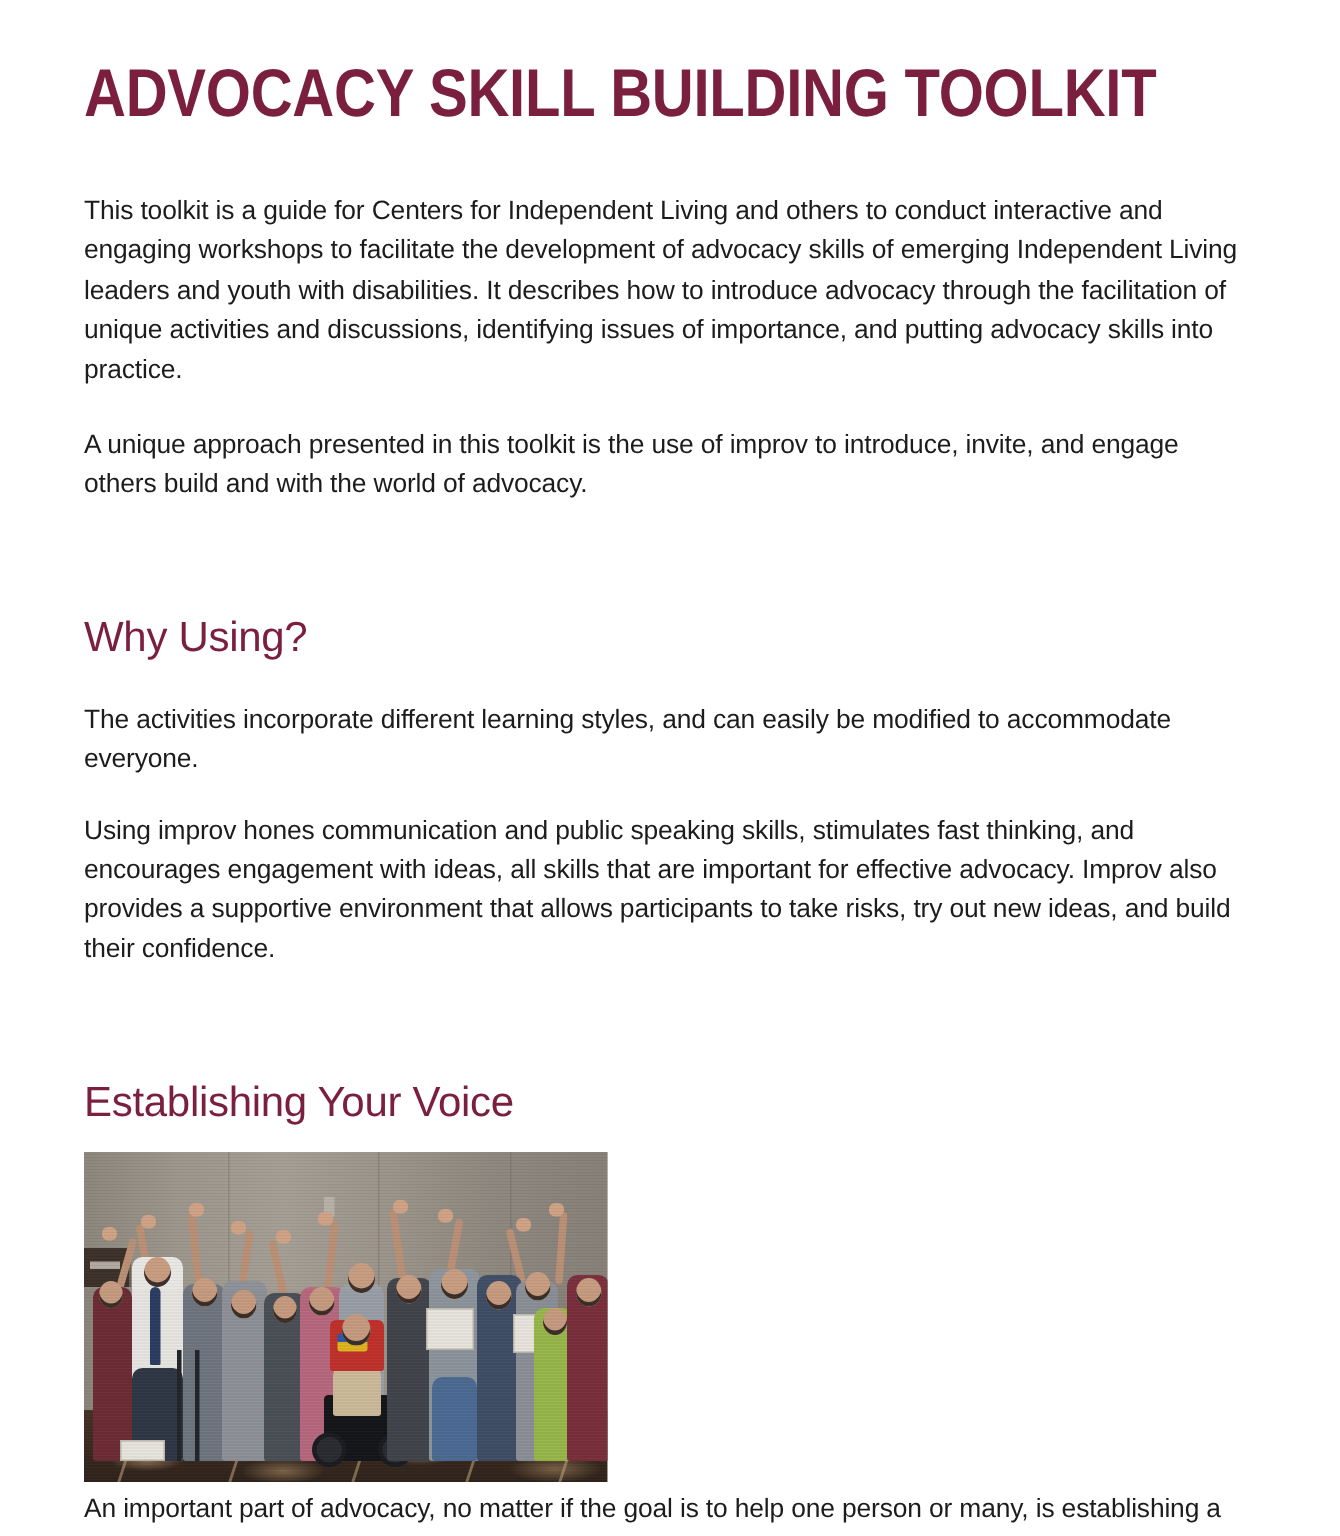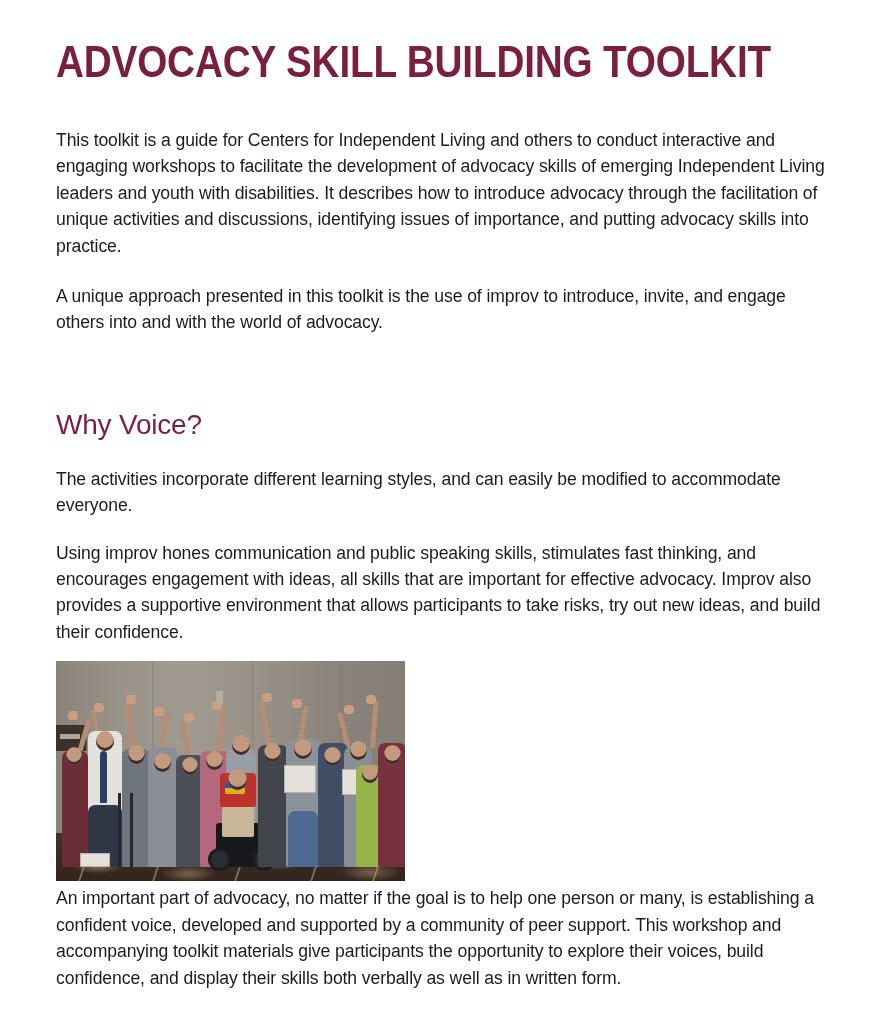--- a/index.html
+++ b/index.html
@@ -220,28 +220,29 @@
 </style>
 </head>
 <body>
 
 <div class="page">
 
   <h1 class="doc-title">ADVOCACY SKILL BUILDING TOOLKIT</h1>
 
   <p class="body-para para-intro">This toolkit is a guide for Centers for Independent Living and others to conduct interactive and engaging workshops to facilitate the development of advocacy skills of emerging Independent Living leaders and youth with disabilities. It describes how to introduce advocacy through the facilitation of unique activities and discussions, identifying issues of importance, and putting advocacy skills into practice.</p>
 
-  <p class="body-para para-improv-note">A unique approach presented in this toolkit is the use of improv to introduce, invite, and engage others into and with the world of advocacy.</p>
-
-  <h2 class="section-heading heading-why">Why Voice?</h2>
+  <p class="body-para para-improv-note">A unique approach presented in this toolkit is the use of improv to introduce, invite, and engage others build and with the world of advocacy.</p>
+
+  <h2 class="section-heading heading-why">Why Using?</h2>
 
   <p class="body-para para-spaced">The activities incorporate different learning styles, and can easily be modified to accommodate everyone.</p>
 
   <p class="body-para para-after-heading">Using improv hones communication and public speaking skills, stimulates fast thinking, and encourages engagement with ideas, all skills that are important for effective advocacy. Improv also provides a supportive environment that allows participants to take risks, try out new ideas, and build their confidence.</p>
 
+  <h2 class="section-heading heading-voice">Establishing Your Voice</h2>
 
   <figure class="photo-figure">
     <div class="photo" aria-label="Large group of workshop participants, including people using a wheelchair and forearm crutches, standing together in a conference room with fists raised in celebration. A child in the center wears a red ADA t-shirt; several participants hold printed handouts.">
 
       <div class="wall"></div>
       <div class="wall-seam" style="left:96px"></div>
       <div class="wall-seam" style="left:196px"></div>
       <div class="wall-seam" style="left:284px"></div>
       <div class="wall-sign"></div>
       <div class="wall-switch"></div>

